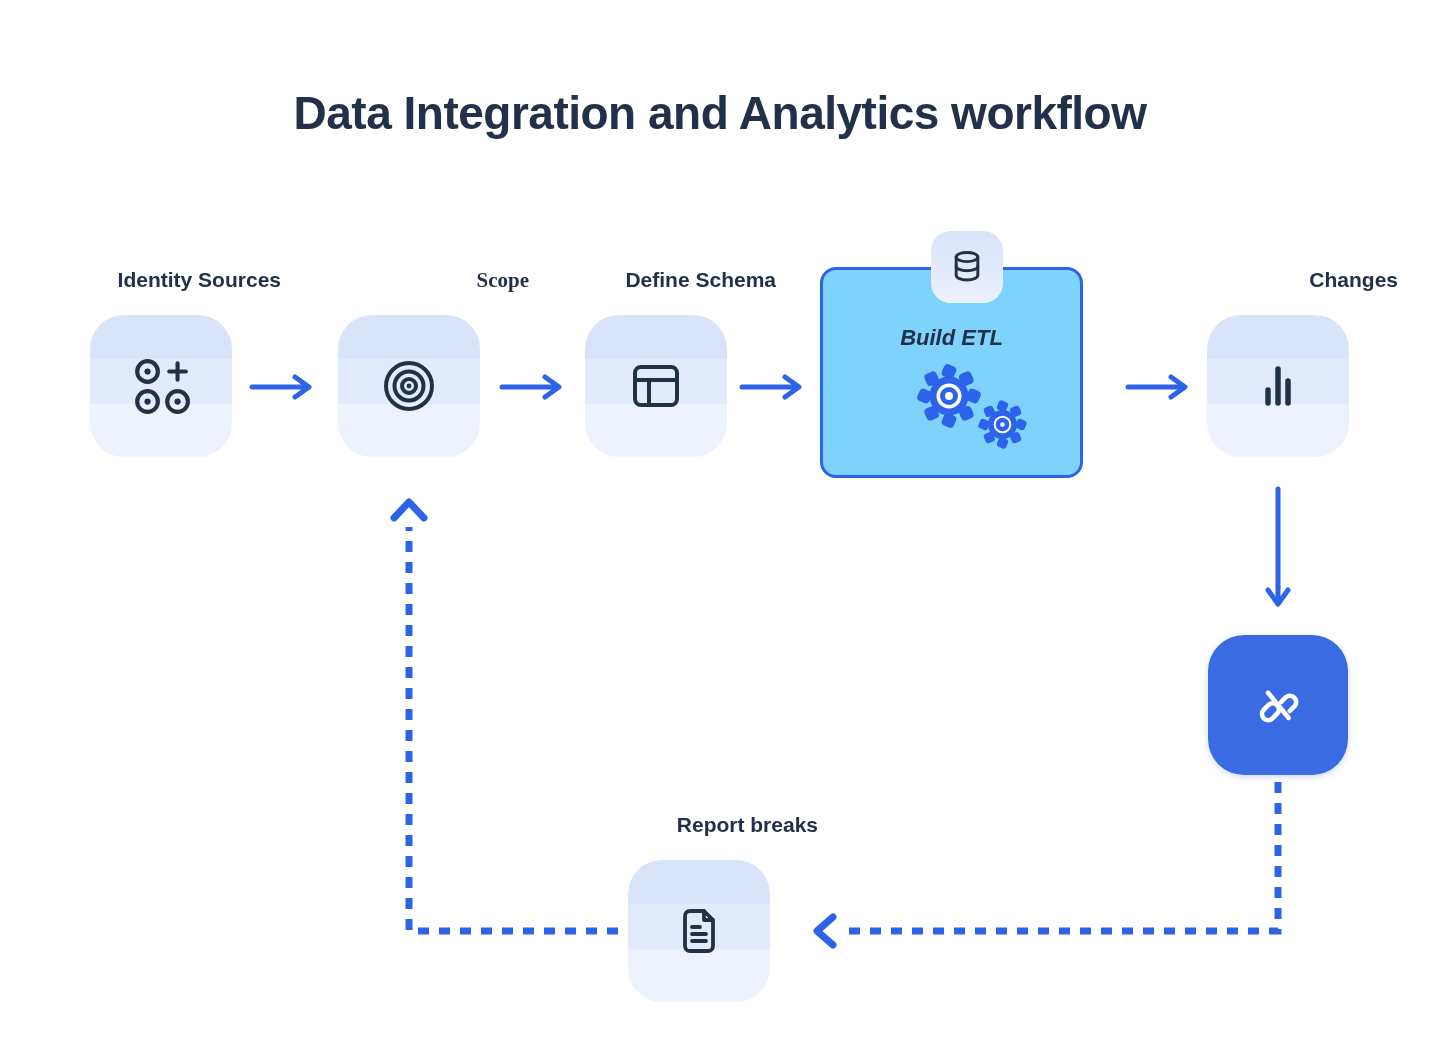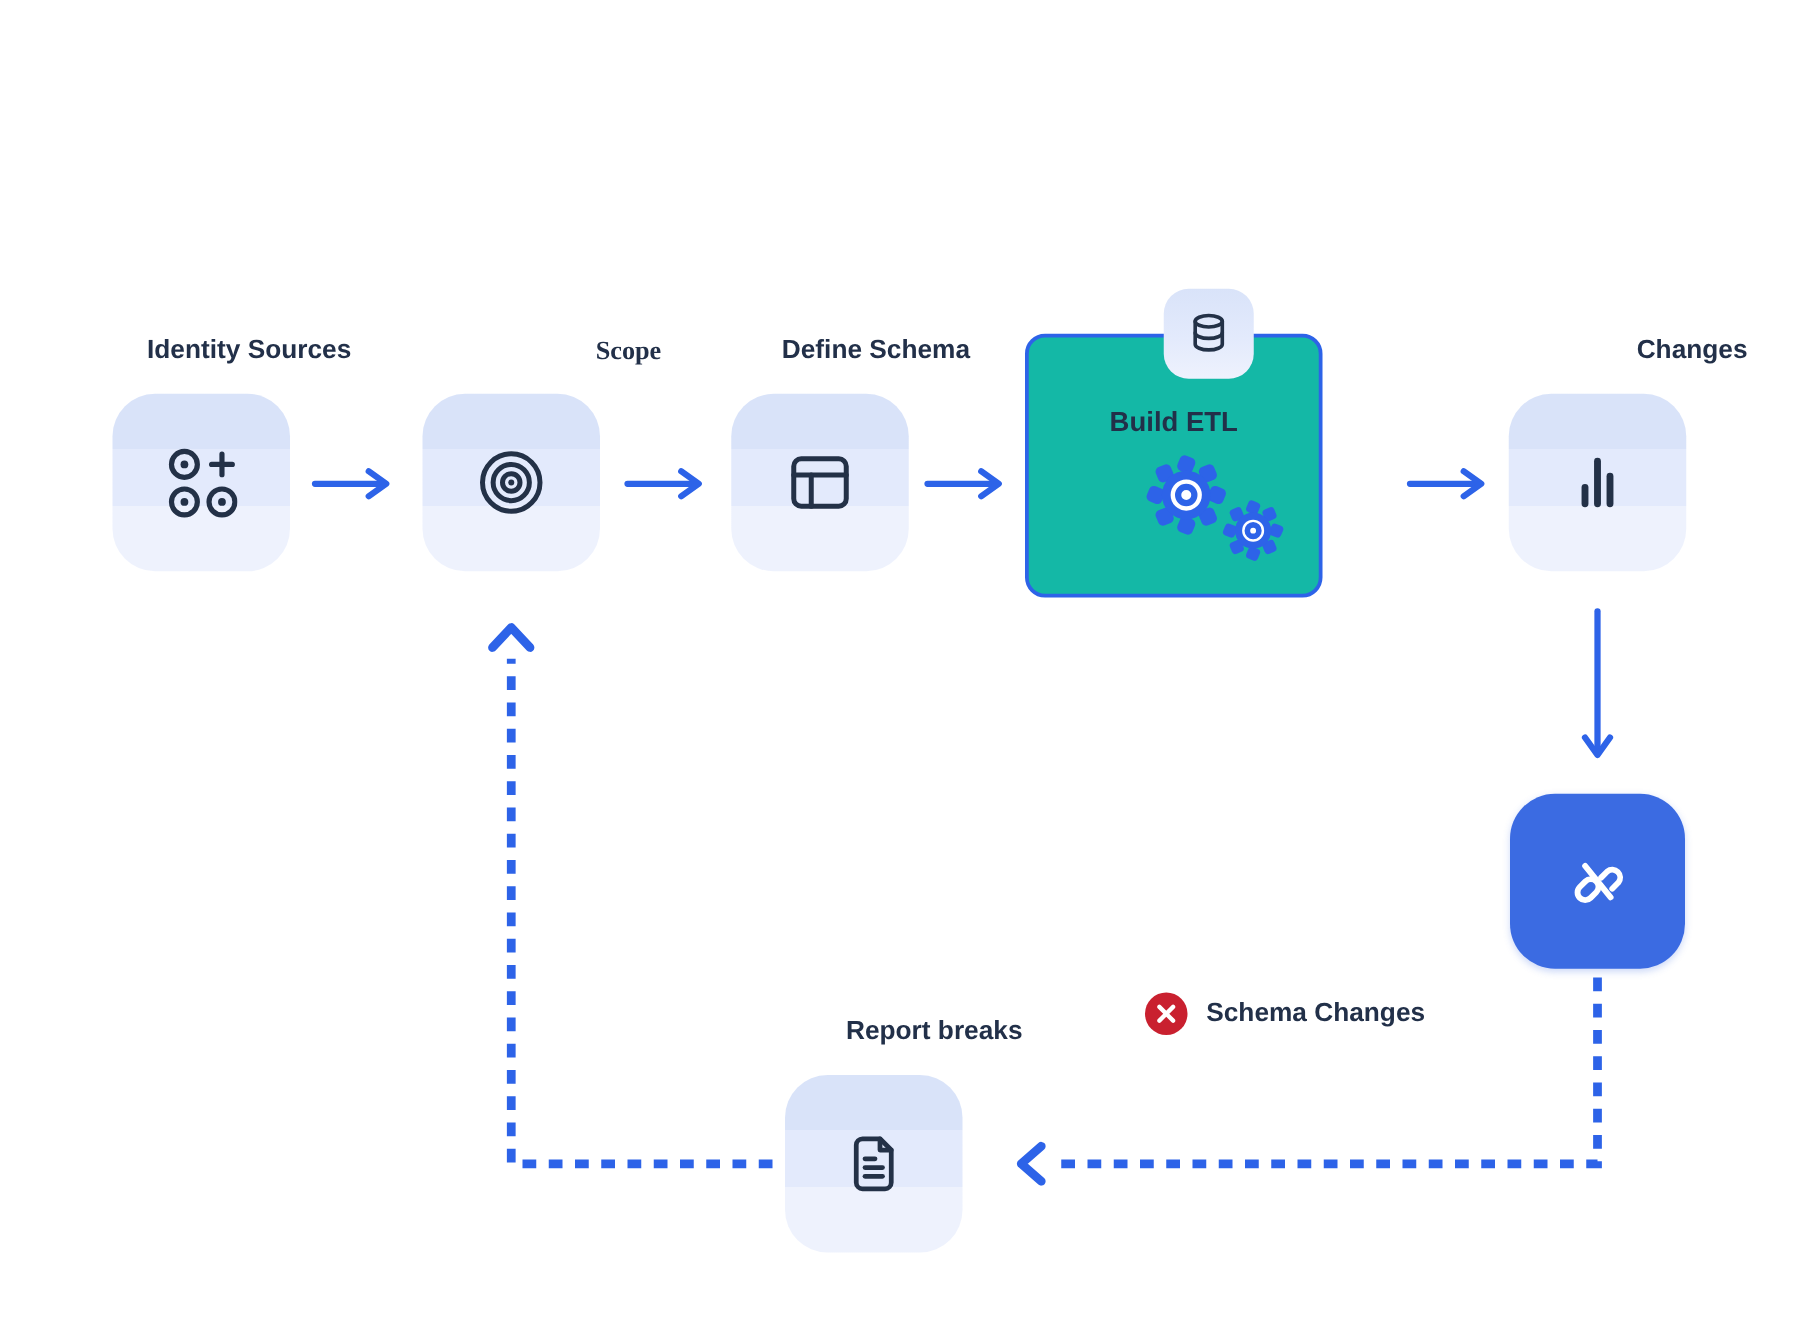--- a/index.html
+++ b/index.html
@@ -19,22 +19,22 @@
     position:absolute;width:240px;text-align:right;
     font-size:21px;font-weight:700;color:#223049;
   }
   .node-box{
     position:absolute;width:142px;height:142px;border-radius:34px;
     background:linear-gradient(180deg,#d9e3f9 0%,#d9e3f9 31%,#e3eafc 31%,#e3eafc 63%,#eef2fd 63%,#eef2fd 100%);
     display:flex;align-items:center;justify-content:center;
   }
   .ink{stroke:#233147;fill:none;stroke-linecap:round;stroke-linejoin:round;}
   .etl-box{
-    position:absolute;left:820px;top:267px;width:238px;height:211px;
-    background:#14b8a6;border:3px solid #2d63e8;border-radius:16px;box-sizing:border-box;
+    position:absolute;left:820px;top:267px;width:263px;height:211px;
+    background:#7dd3fc;border:3px solid #2d63e8;border-radius:16px;box-sizing:border-box;font-style:italic;
   }
   .etl-title{position:absolute;left:0;top:55px;width:100%;text-align:center;font-size:22px;font-weight:700;color:#223049;}
   .etl-gears{position:absolute;left:84px;top:84px;}
   .etl-badge{
     position:absolute;left:931px;top:231px;width:72px;height:72px;border-radius:20px;
     background:linear-gradient(180deg,#d9e3f9 0%,#e3eafc 55%,#eef2fd 100%);
     display:flex;align-items:center;justify-content:center;
   }
   .link-box{
     position:absolute;left:1208px;top:635px;width:140px;height:140px;border-radius:36px;
@@ -47,20 +47,21 @@
     display:flex;align-items:center;justify-content:center;
   }
   .legend-text{font-size:21px;font-weight:700;color:#223049;white-space:nowrap;}
   .gearfill{fill:#2d63e8;}
 </style>
 </head>
 <body>
 
 <div class="canvas">
 
+  <h1 class="title">Data Integration and Analytics workflow</h1>
 
   <svg class="connectors" viewBox="0 0 1440 1059">
     <g>
       <line class="sol" x1="252" y1="387" x2="305" y2="387"></line>
       <polyline class="sol" points="295,377 309,387 295,397"></polyline>
     </g>
     <g>
       <line class="sol" x1="502" y1="387" x2="555" y2="387"></line>
       <polyline class="sol" points="545,377 559,387 545,397"></polyline>
     </g>
@@ -201,26 +202,15 @@
       <g class="ink" stroke-width="3.8">
         <path d="M33 8 H19 a5 5 0 0 0 -5 5 v30 a5 5 0 0 0 5 5 h18 a5 5 0 0 0 5 -5 V17 Z"></path>
         <path d="M33 8 v9 h9"></path>
         <line x1="21" y1="24" x2="29" y2="24"></line>
         <line x1="21" y1="31" x2="35" y2="31"></line>
         <line x1="21" y1="38" x2="35" y2="38"></line>
       </g>
     </svg>
   </div>
 
-  <div class="legend-item" style="left:916px;top:794px;">
-    <span class="x-badge">
-      <svg width="34" height="34" viewBox="0 0 34 34">
-        <g stroke="#ffffff" stroke-width="3.4" stroke-linecap="round">
-          <line x1="11.5" y1="11.5" x2="22.5" y2="22.5"></line>
-          <line x1="22.5" y1="11.5" x2="11.5" y2="22.5"></line>
-        </g>
-      </svg>
-    </span>
-    <span class="legend-text">Schema Changes</span>
-  </div>
 
 
 </div>
 
 </body></html>

